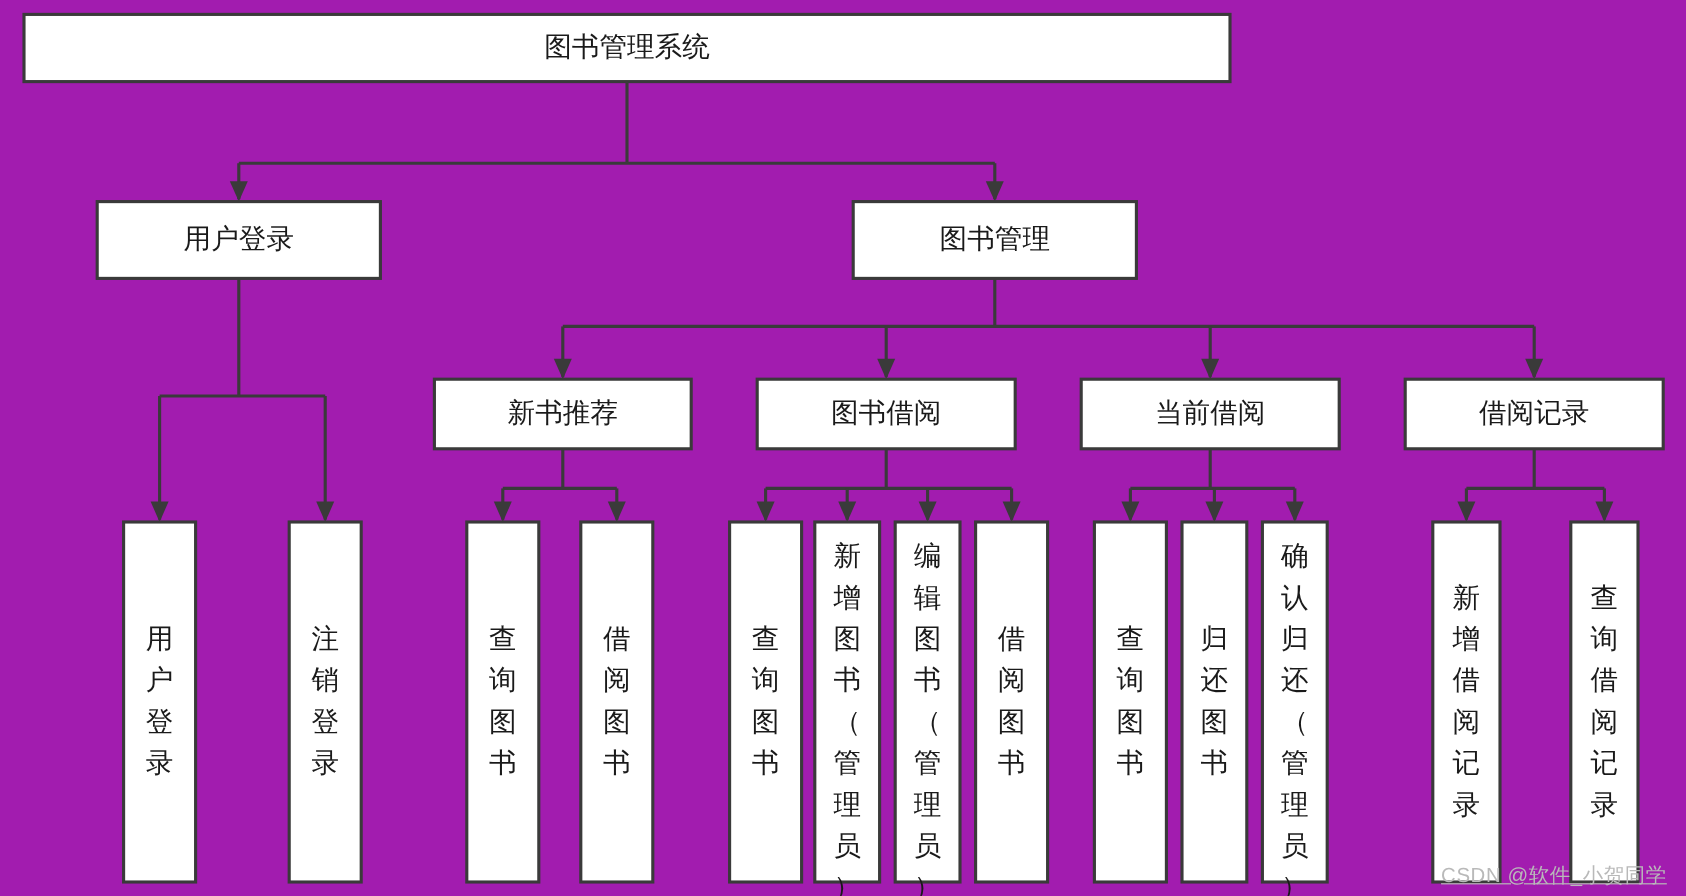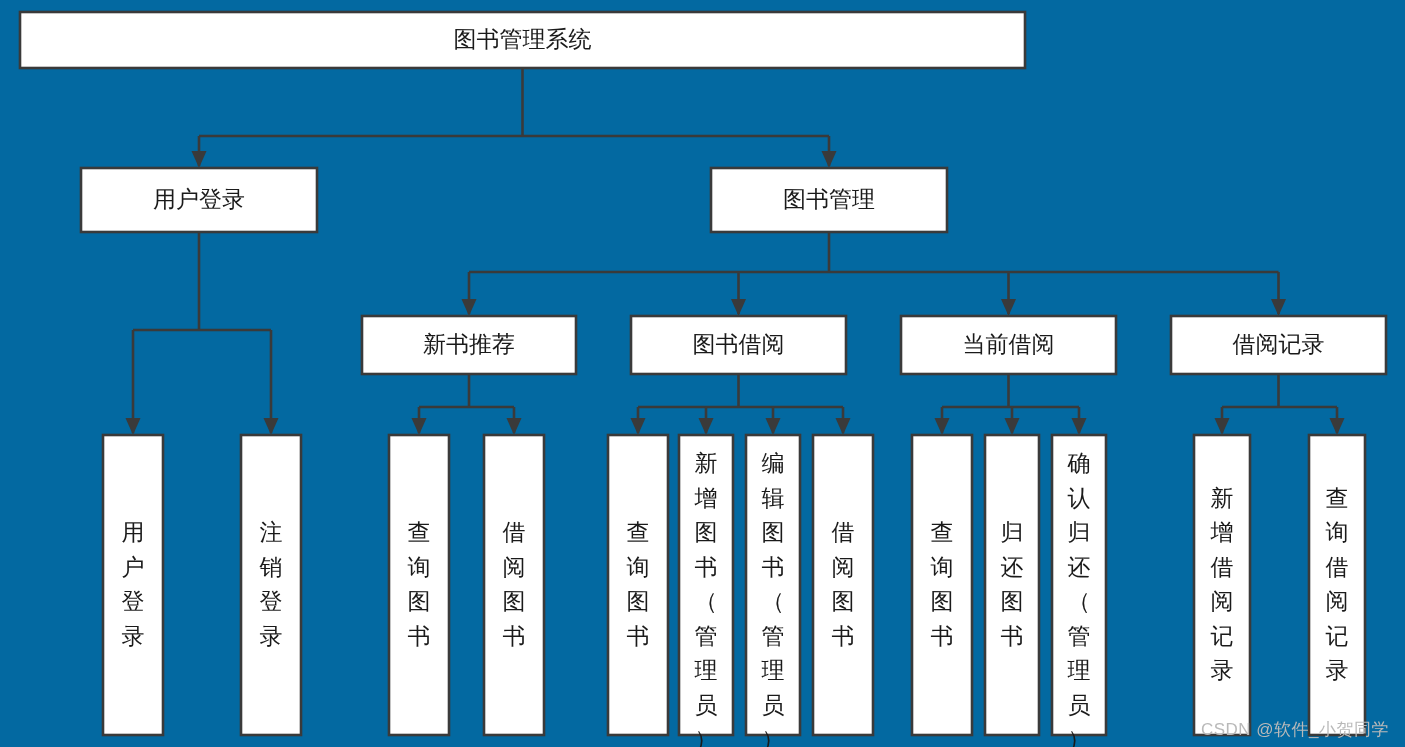--- a/index.html
+++ b/index.html
@@ -10,21 +10,21 @@
   body {
     width: 1405px;
     height: 747px;
     font-family: "Liberation Sans", "DejaVu Sans", sans-serif;
     overflow: hidden;
   }
   #diagram-root {
     position: relative;
     width: 1405px;
     height: 747px;
-    background: #0369a1;
+    background: #a21caf;
   }
   svg.diagram-canvas {
     position: absolute;
     left: 0;
     top: 0;
     width: 1405px;
     height: 747px;
     display: block;
   }
   .node-box {
@@ -58,20 +58,21 @@
   .watermark {
     position: absolute;
     right: 16px;
     bottom: 6px;
     font-family: "Liberation Sans", "DejaVu Sans", sans-serif;
     font-size: 17px;
     color: #b9b9b9;
     letter-spacing: 0.5px;
     white-space: nowrap;
     user-select: none;
+    text-decoration: underline;
   }
 </style>
 </head>
 <body>
 
 <div id="diagram-root">
 
   <svg class="diagram-canvas" viewBox="0 0 1405 747" xmlns="http://www.w3.org/2000/svg">
 
     <g id="connectors-layer">

